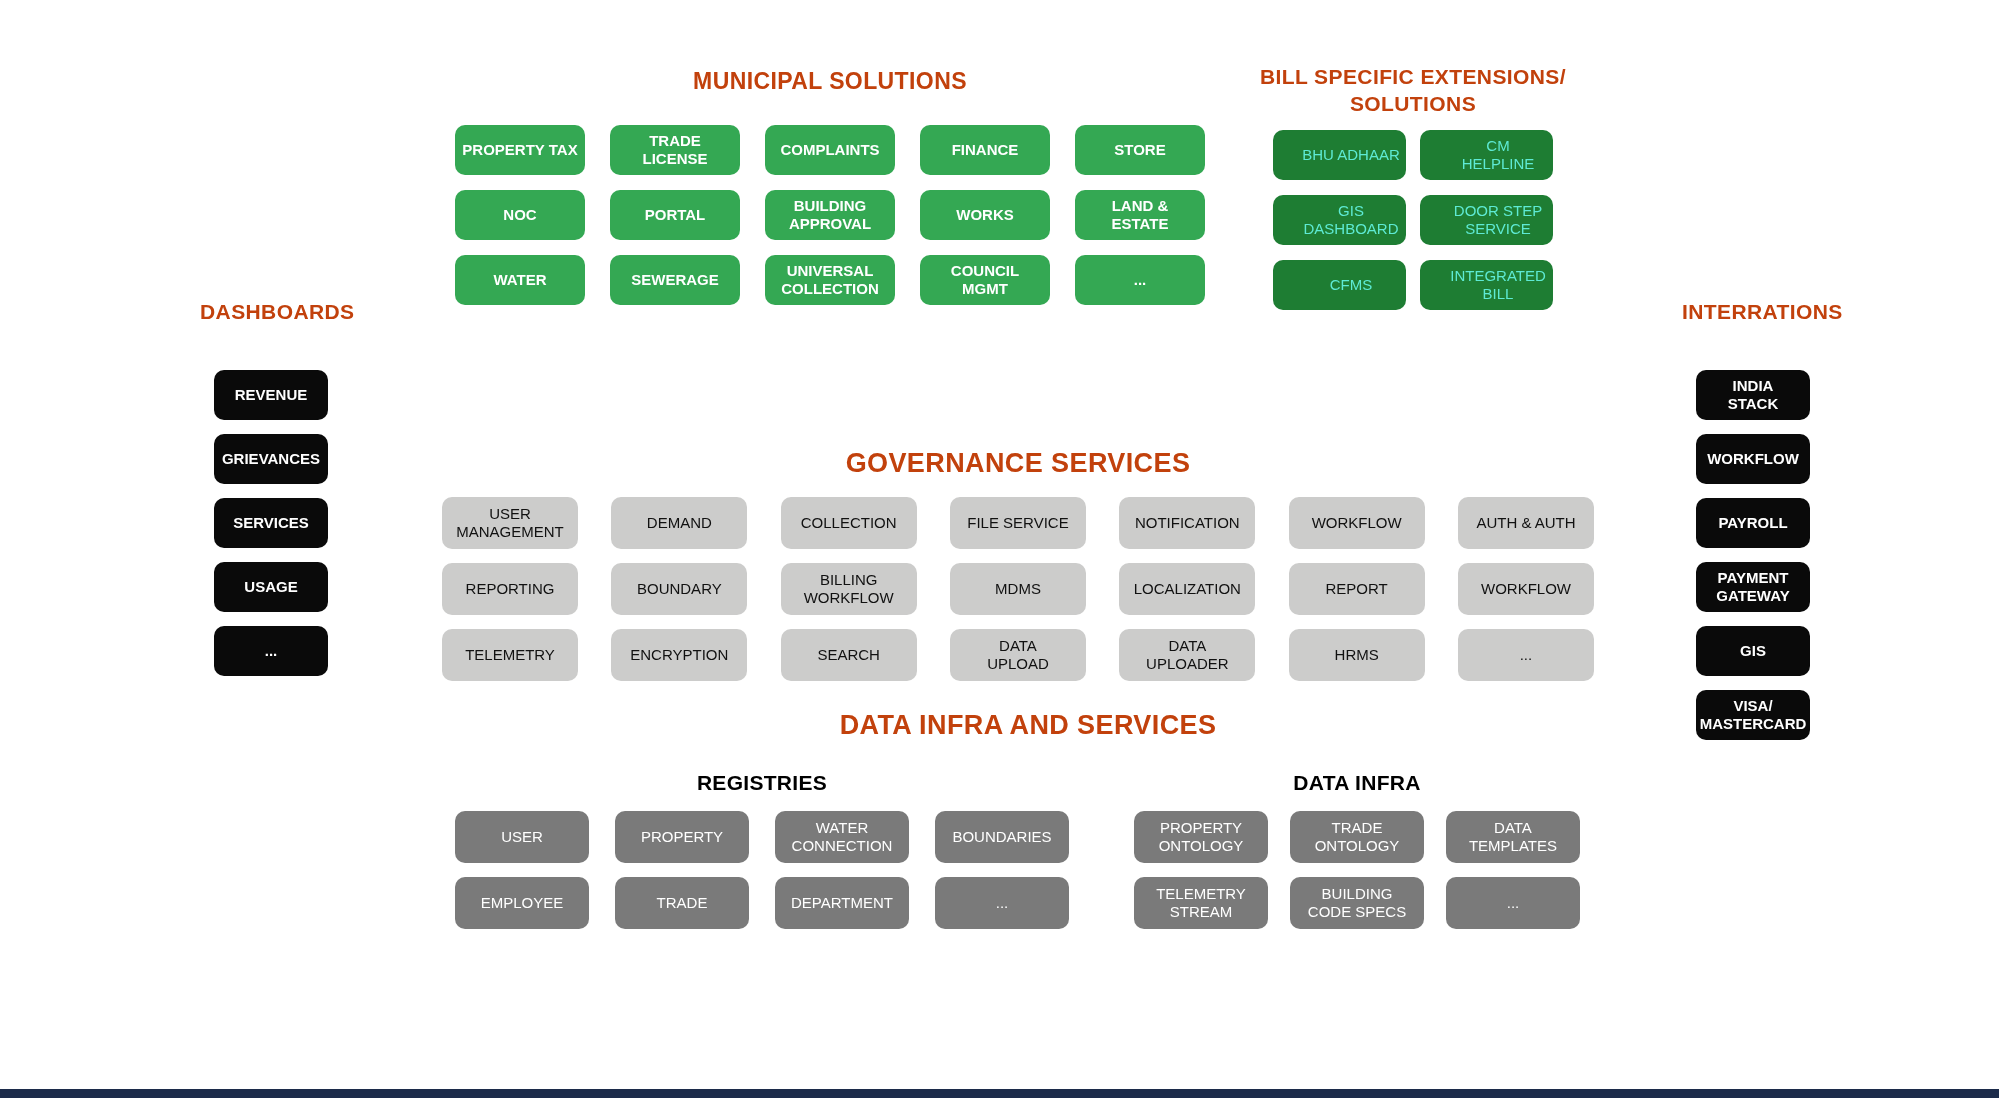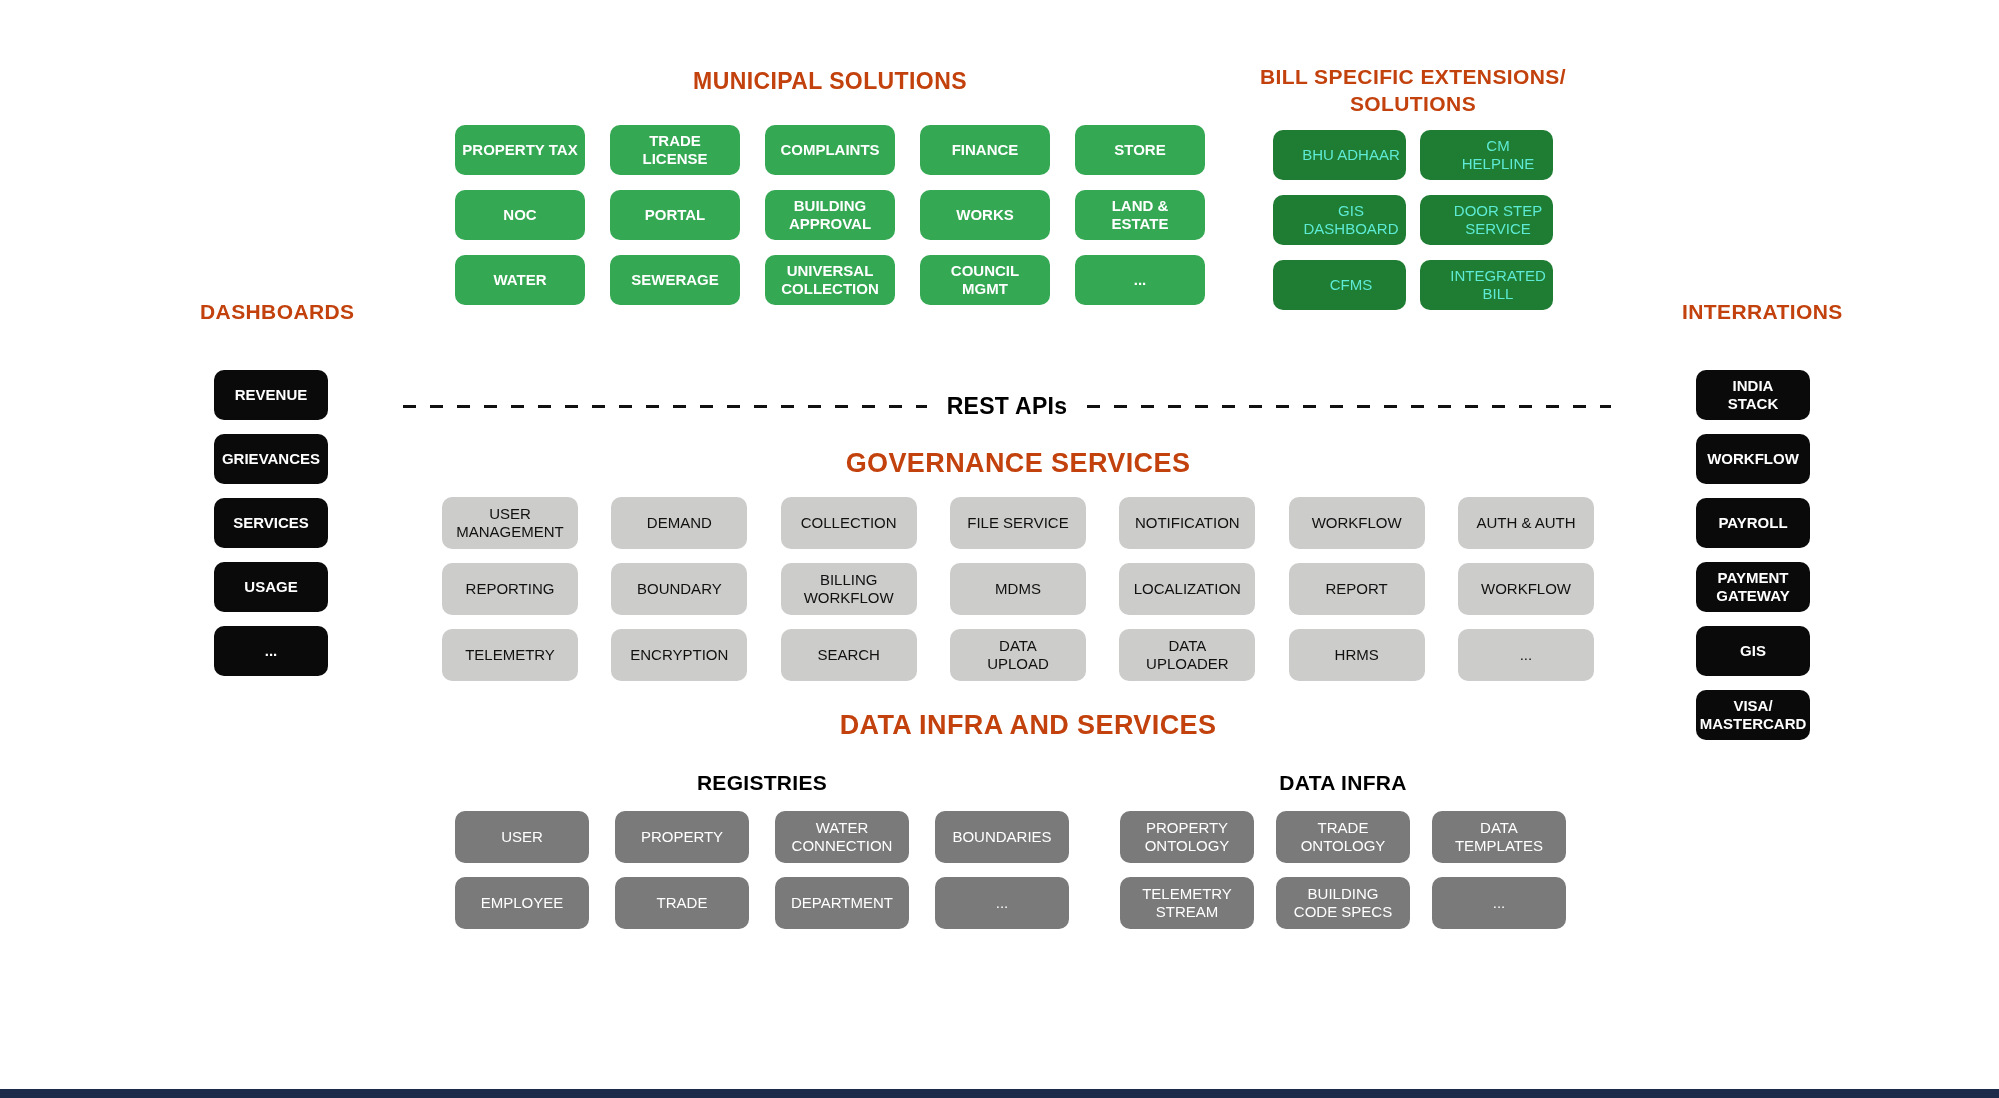--- a/index.html
+++ b/index.html
@@ -46,21 +46,21 @@
   #rest .label { font-weight:700; font-size:23px; letter-spacing:.3px; }
 
   
   #governance { position:absolute; left:442px; top:448px; width:1152px; }
   #governance .sec-title { font-size:27px; margin-bottom:18px; }
   #governance .grid { display:grid; grid-template-columns:repeat(7,136px); grid-auto-rows:52px; gap:14px 0; justify-content:space-between; }
 
   
   #datainfra { position:absolute; left:455px; top:710px; width:1146px; }
   #datainfra .sec-title { font-size:27px; margin-bottom:30px; }
-  #datainfra .row { display:flex; gap:51px; }
+  #datainfra .row { display:flex; gap:65px; }
   .di-block .sub-title { font-size:21px; margin-bottom:16px; }
   #registries-grid { display:grid; grid-template-columns:repeat(4,134px); grid-auto-rows:52px; gap:14px 26px; }
   #infra-grid { display:grid; grid-template-columns:repeat(3,134px); grid-auto-rows:52px; gap:14px 22px; }
 
   
   #dal { position:absolute; left:423px; top:956px; width:1196px; height:68px;
          background:#7a7a7a; border-radius:10px; color:#fff;
          display:flex; align-items:center; justify-content:center; gap:16px; }
   #dal .main { font-size:28px; font-weight:700; letter-spacing:.6px; }
   #dal .pipe { font-size:30px; font-weight:300; margin-top:-2px; }
@@ -134,25 +134,20 @@
       <div class="chip black">WORKFLOW</div>
       <div class="chip black">PAYROLL</div>
       <div class="chip black">PAYMENT
 GATEWAY</div>
       <div class="chip black">GIS</div>
       <div class="chip black">VISA/
 MASTERCARD</div>
     </div>
   </section>
 
-  <div id="rest">
-    <div class="dash"></div>
-    <div class="label">REST APIs</div>
-    <div class="dash"></div>
-  </div>
 
   <section id="governance">
     <div class="sec-title">GOVERNANCE SERVICES</div>
     <div class="grid">
       <div class="chip lgray">USER
 MANAGEMENT</div>
       <div class="chip lgray">DEMAND</div>
       <div class="chip lgray">COLLECTION</div>
       <div class="chip lgray">FILE SERVICE</div>
       <div class="chip lgray">NOTIFICATION</div>

